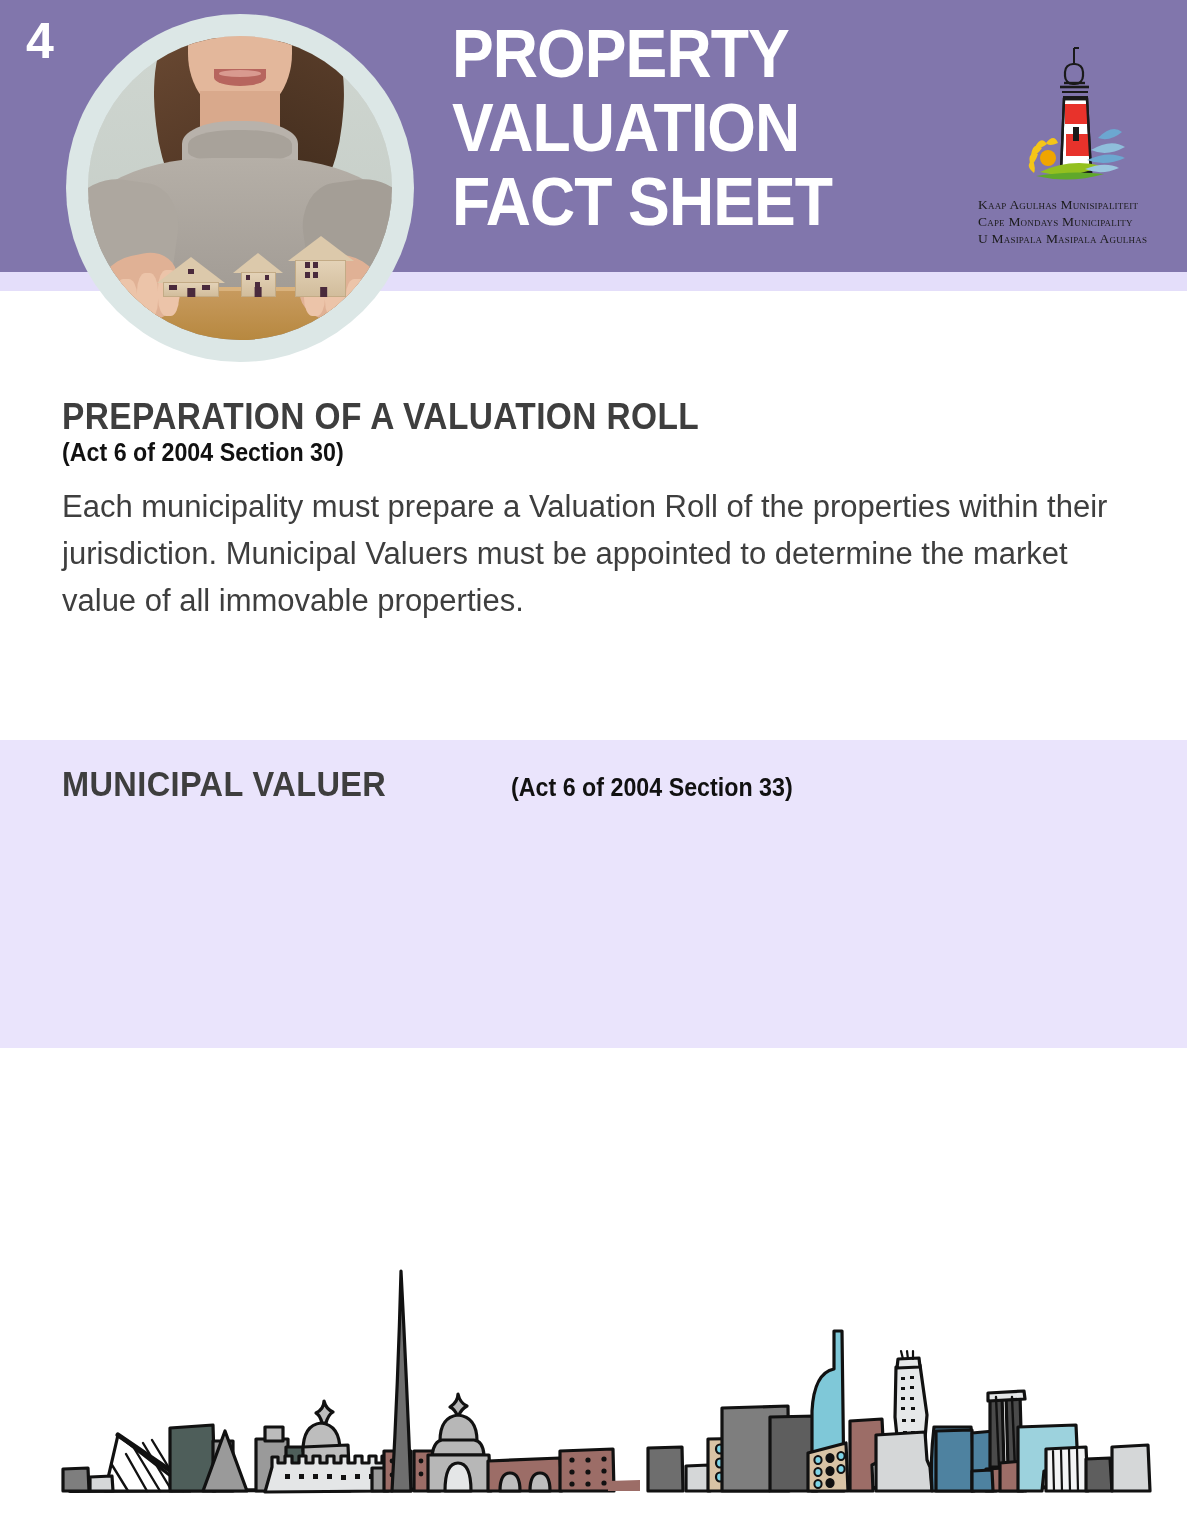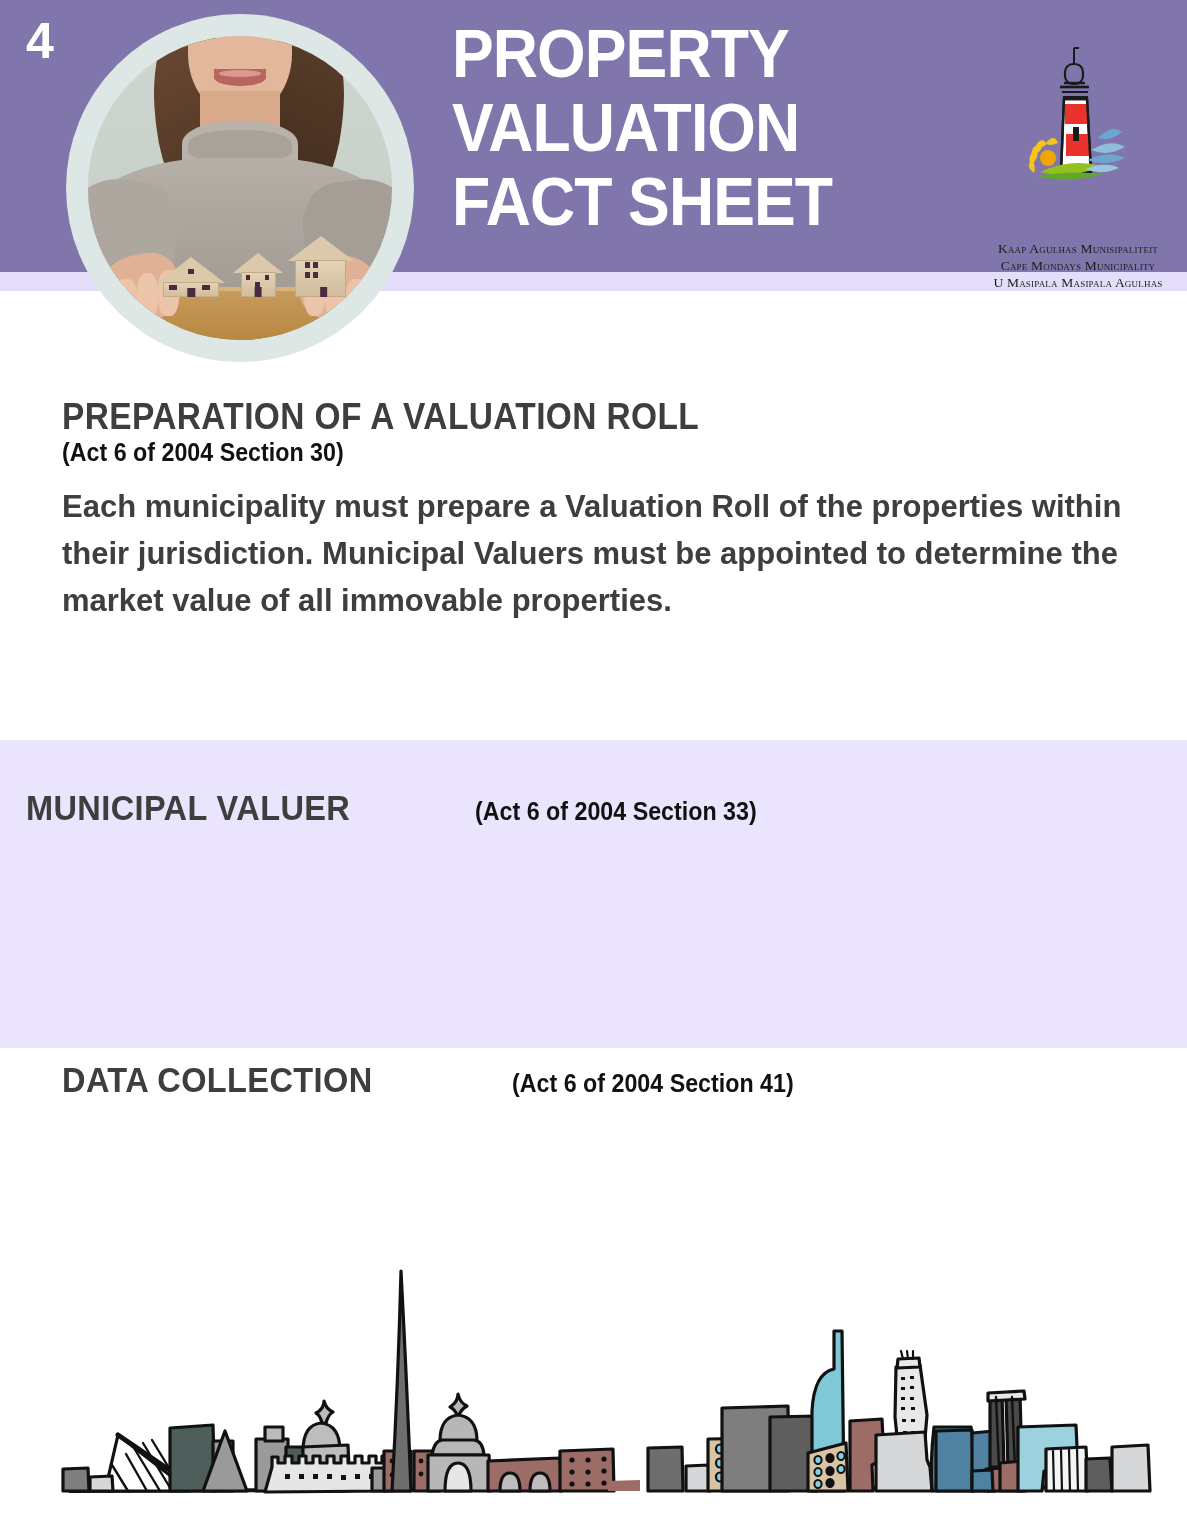--- a/index.html
+++ b/index.html
@@ -91,24 +91,24 @@
             background:linear-gradient(180deg,#e3d2b7 0%,#d2bd9c 100%);
             border:1px solid #c3ab86; }
   .h-roof { position:absolute; width:0; height:0; left:50%; transform:translateX(-50%); }
   .h-door { position:absolute; bottom:0; left:50%; transform:translateX(-50%);
             background:#4a2a3c; }
   .h-win { position:absolute; background:#4a2a3c; }
 
   
   .logo { position:absolute; left:978px; top:42px; width:196px; height:212px; z-index:4; }
   .logo-text { position:absolute; left:978px; top:196px; width:200px;
-               text-align:center; color:#1b1b1b;
+               text-align:left; color:#1b1b1b;
                font-family:"Liberation Serif", serif;
                font-size:13.5px; line-height:17px; font-variant:small-caps;
-               letter-spacing:.2px; z-index:4;margin-top:44px; }
+               letter-spacing:.2px; z-index:4; }
 
   
   .section { position:absolute; left:0; width:1187px; }
   .sec-1 { top:398px; }
   .band-lavender {
     position:absolute; left:0; top:740px; width:1187px; height:308px;
     background:#EAE4FC;
   }
   .sec-2 { top:766px; }
   .sec-3 { top:1062px; }
@@ -126,24 +126,24 @@
   .act-ref {
     font-size:25px; font-weight:bold; color:#111111;
     transform:scaleX(0.93); transform-origin:left center;
     white-space:nowrap;
   }
   .act-ref.below { margin-top:2px; display:block; }
   .act-ref.inline { margin-left:100px; }
 
   .sec-body {
     font-size:31px; color:#3E3E3E; line-height:47px;
-    max-width:1100px; font-weight:bold;
+    max-width:1100px; font-weight:normal;
   }
   .sec-2 .sec-body, .sec-3 .sec-body { color:#111111; line-height:45px; }
-  .sec-2 .sec-inner { padding-left:26px; padding-right:42px;margin-top:24px; }
+  .sec-2 .sec-inner { padding-left:62px; padding-right:42px; }
   .sec-3 .sec-inner { padding-left:62px; padding-right:60px; }
   .sec-3 .sec-body { padding-left:8px; }
   .gap-sm { height:16px; }
   .gap-xs { height:10px; }
 
   
   .skyline { position:absolute; left:0; top:1255px; width:1187px; height:250px; z-index:1; }
 </style>
 </head>
 <body>
@@ -281,24 +281,20 @@
     <div class="head-row">
       <div class="sec-title">MUNICIPAL VALUER</div>
       <div class="act-ref inline">(Act 6 of 2004 Section 33)</div>
     </div>
     <div class="gap-xs"></div>
   </div>
 </div>
 
 <div class="section sec-3">
   <div class="sec-inner">
-    <div class="head-row">
-      <div class="sec-title">DATA COLLECTION</div>
-      <div class="act-ref inline" style="margin-left:116px;">(Act 6 of 2004 Section 41)</div>
-    </div>
     <div class="gap-xs"></div>
   </div>
 </div>
 
 <div class="skyline">
 <svg viewBox="0 0 1187 250" width="1187" height="250" preserveAspectRatio="none">
   <g stroke="#111" stroke-width="3.2" stroke-linejoin="round" stroke-linecap="round" fill="none">
 
     <path d="M70 236 L1120 232" stroke-width="4"></path>
 

